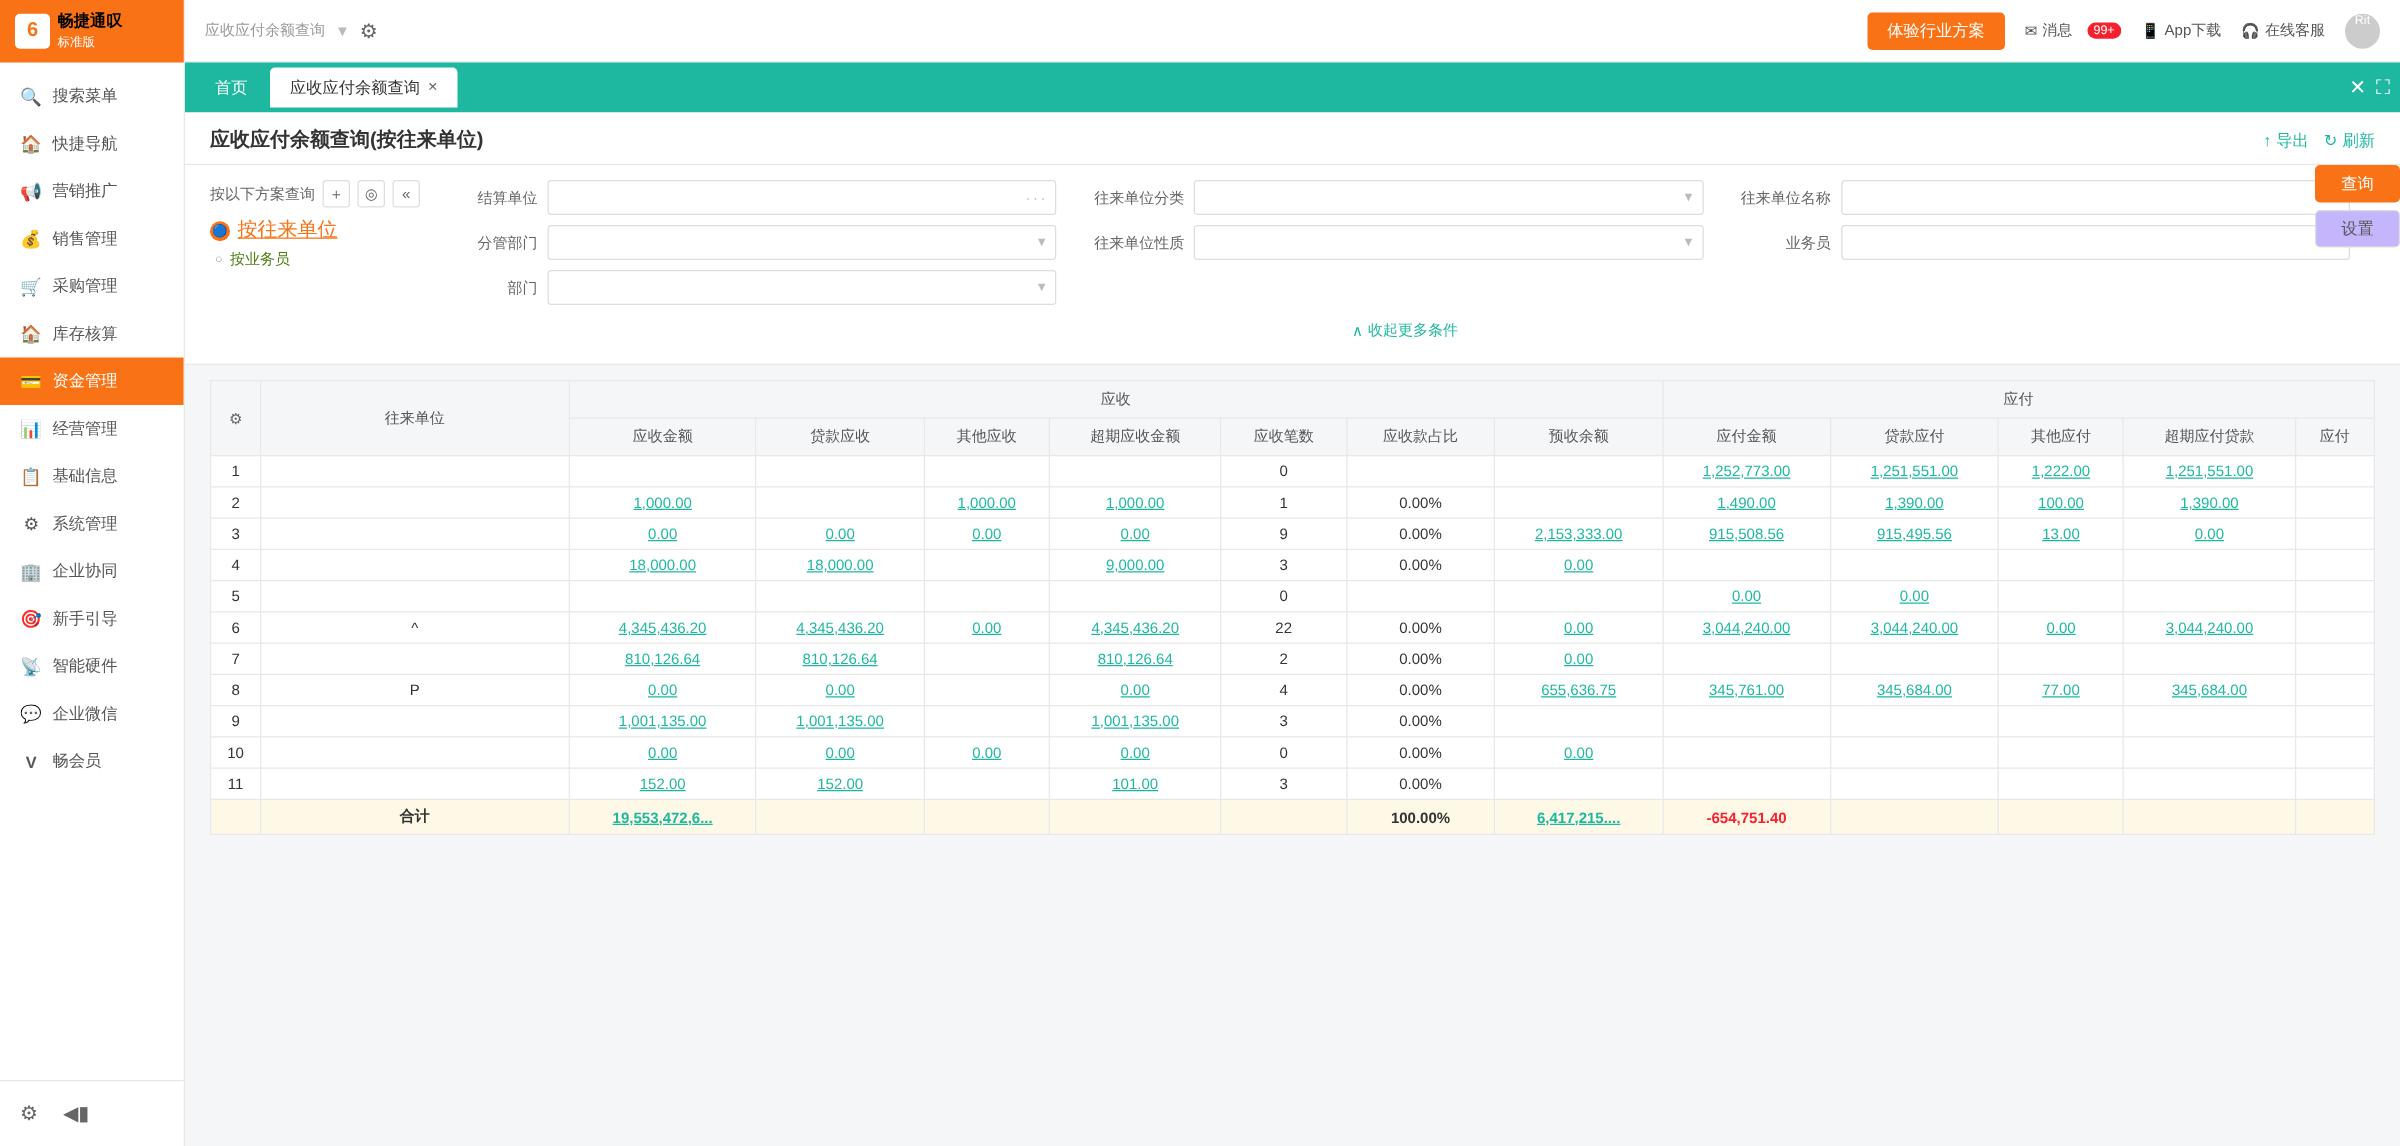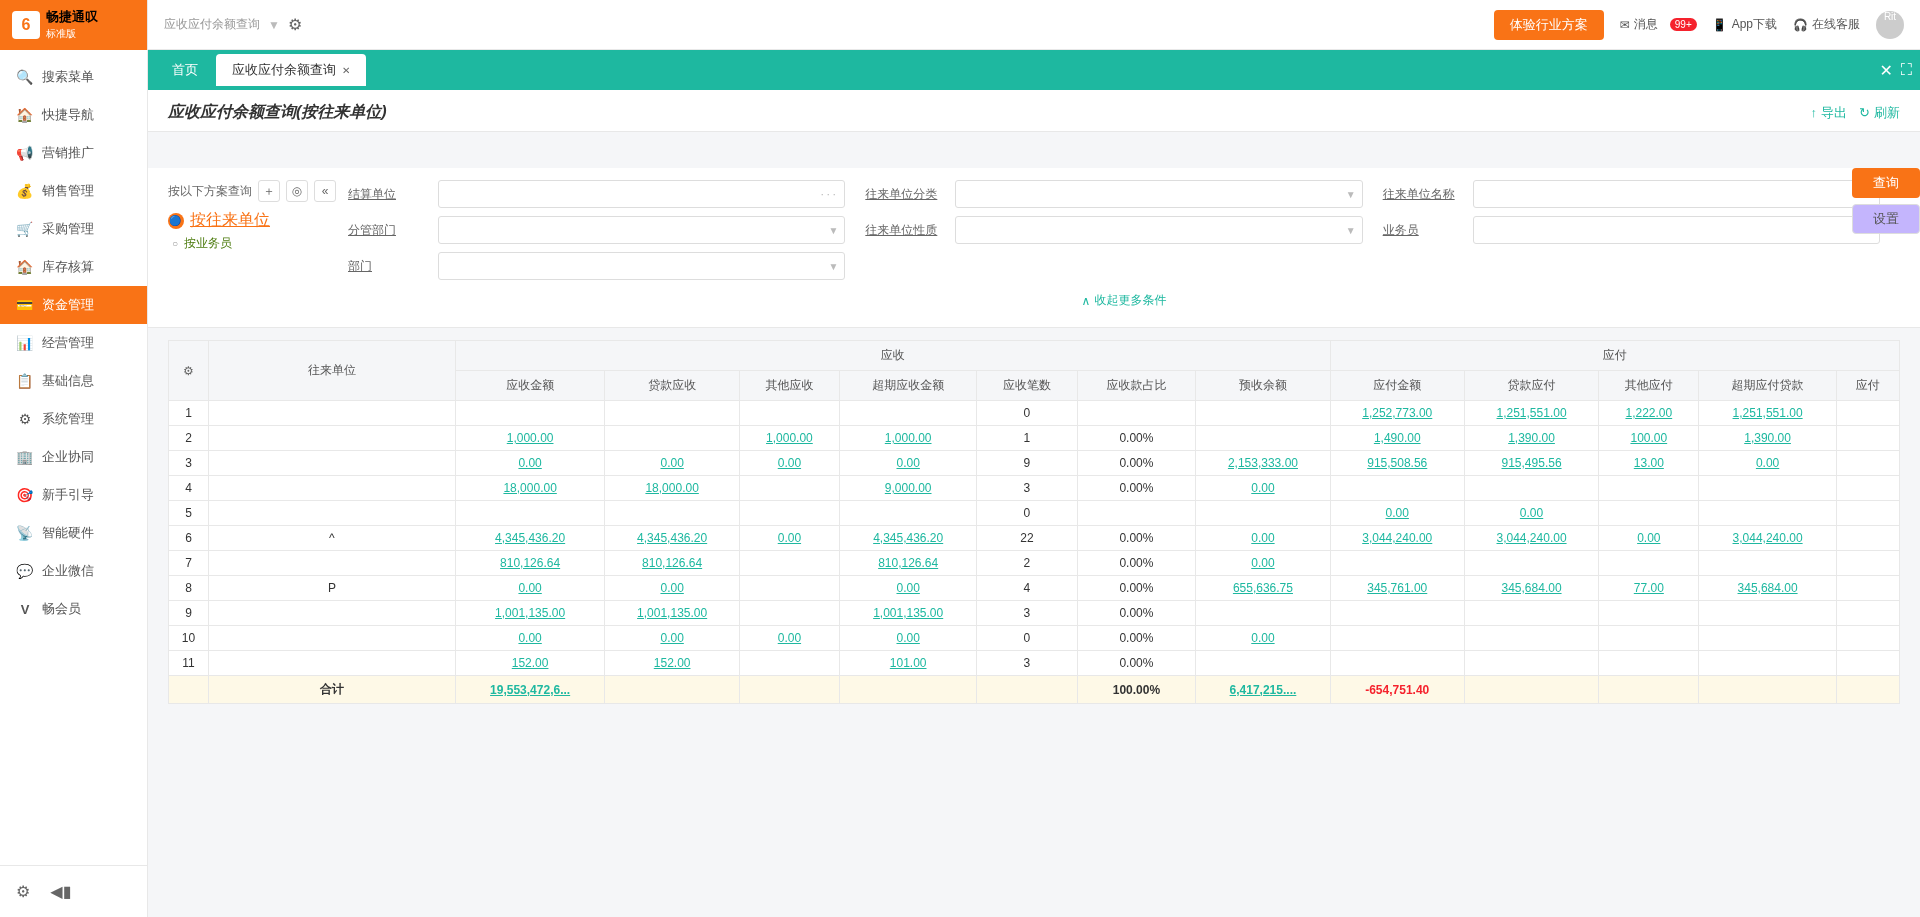--- a/index.html
+++ b/index.html
@@ -41,21 +41,21 @@
     .tab-home { color: #fff; }
     .tab-close { font-size: 10px; cursor: pointer; color: #666; }
     .tab-bar-right { margin-left: auto; display: flex; align-items: center; gap: 8px; color: #fff; }
 
     
     .content { flex: 1; background: #f5f6f8; overflow: hidden; display: flex; flex-direction: column; }
 
     
     .page-header { background: #fff; padding: 12px 20px 0; border-bottom: 1px solid #e8e8e8; flex-shrink: 0; }
     .page-title-row { display: flex; align-items: center; justify-content: space-between; margin-bottom: 8px; }
-    .page-title { font-size: 16px; font-weight: bold; color: #333; font-style: italic; }
+    .page-title { font-size: 16px; font-weight: bold; color: #333; }
     .page-actions { display: flex; align-items: center; gap: 12px; }
     .action-btn { display: flex; align-items: center; gap: 4px; color: #1eb8a0; cursor: pointer; font-size: 13px; background: none; border: none; }
 
     
     .filter-area { background: #fff; padding: 12px 20px; border-bottom: 1px solid #e8e8e8; flex-shrink: 0; }
     .filter-btn { width: 22px; height: 22px; border: 1px solid #ddd; border-radius: 3px; display: flex; align-items: center; justify-content: center; cursor: pointer; background: #fff; color: #666; font-size: 12px; }
     .collapse-btn { color: #1eb8a0; font-size: 12px; cursor: pointer; display: flex; align-items: center; gap: 4px; justify-content: center; padding: 6px 0; }
     .btn-query { background: #f97316; color: #fff; border: none; padding: 6px 20px; border-radius: 4px; cursor: pointer; font-size: 13px; }
     .btn-set { background: #c4b5fd; color: #555; border: 1px solid #ddd; padding: 5px 20px; border-radius: 4px; cursor: pointer; font-size: 13px; }
 
@@ -69,21 +69,21 @@
     .th-group { background: #e8f8f6; }
     .row-num { color: #999; }
     .total-row td { background: #fef9e7; font-weight: bold; }
     .settings-icon { cursor: pointer; color: #666; }
 
     
     ::-webkit-scrollbar { width: 6px; height: 6px; }
     ::-webkit-scrollbar-track { background: #f1f1f1; }
     ::-webkit-scrollbar-thumb { background: #ccc; border-radius: 3px; }
     .filter-row-item { display: flex; align-items: center; }
-    .f-label { width: 90px; padding-right: 8px; color: #666; font-size: 12px; white-space: nowrap; text-decoration: underline; }
+    .f-label { width: 90px; text-align: right; padding-right: 8px; color: #666; font-size: 12px; white-space: nowrap; }
     .f-control { flex: 1; height: 28px; border: 1px solid #ddd; border-radius: 3px; display: flex; align-items: center; justify-content: space-between; padding: 0 6px; background: #fff; color: #666; font-size: 12px; margin-right: 20px; }
     .f-control .arrow { color: #bbb; font-size: 10px; }
   </style>
 </head>
 <body>
 
 <div class="app-container">
 
   <div class="sidebar">
     <div class="sidebar-logo">
@@ -219,21 +219,21 @@
               <span>导出</span>
             </button>
             <button class="action-btn">
               <span>↻</span>
               <span>刷新</span>
             </button>
           </div>
         </div>
       </div>
 
-      <div class="filter-area" style="position:relative;margin-top:36px;">
+      <div class="filter-area" style="position:relative;">
         <div style="display:flex; align-items:flex-start; gap:12px;">
 
           <div style="flex-shrink:0;">
             <div style="display:flex;align-items:center;gap:6px;margin-bottom:8px;">
               <span style="color:#666;font-size:12px;">按以下方案查询</span>
               <span class="filter-btn">＋</span>
               <span class="filter-btn">◎</span>
               <span class="filter-btn">«</span>
             </div>
             <div style="display:flex;flex-direction:column;gap:4px;">

